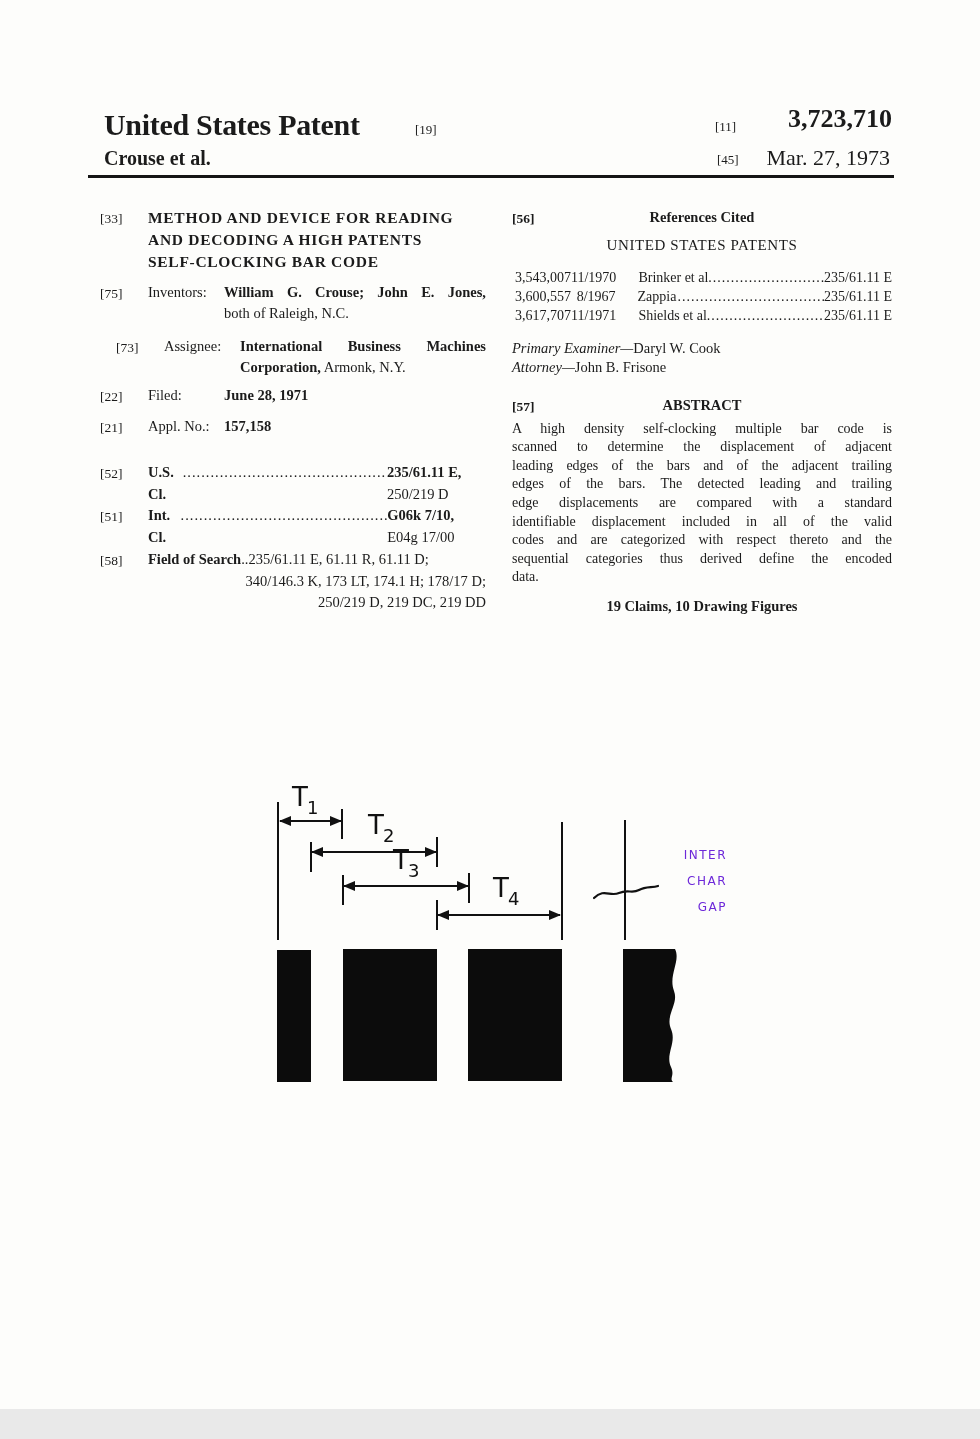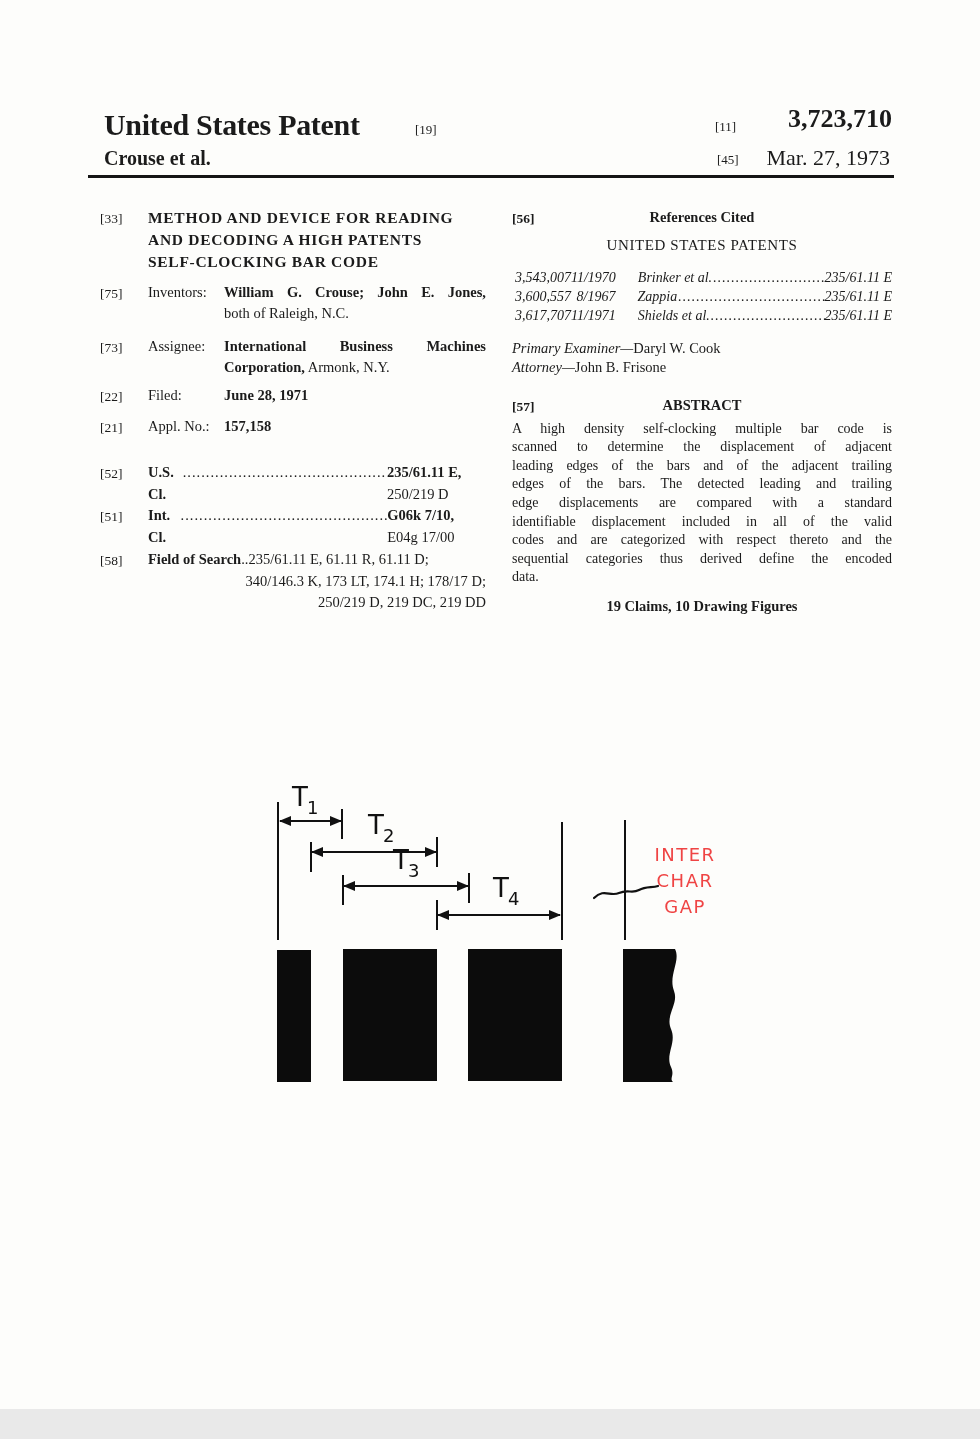--- a/index.html
+++ b/index.html
@@ -39,21 +39,21 @@
 
   .cls-line  { display:flex; align-items:baseline; line-height:21.7px; }
   .leader    { flex:1 1 auto; overflow:hidden; white-space:nowrap; letter-spacing:1px; padding:0 1px; }
   .right     { text-align:right; }
   .cls-block { line-height:21.7px; }
 
   .center    { text-align:center; }
   .rhead     { font-weight:bold; font-size:14.5px; }
   .rsubhead  { font-size:15px; letter-spacing:0.6px; }
 
-  .refrow    { display:flex; align-items:center; font-size:14px; line-height:19.2px; padding-left:3px;font-style:italic; }
+  .refrow    { display:flex; align-items:center; font-size:14px; line-height:19.2px; padding-left:3px; }
   .ref-num   { width:64px; }
   .ref-date  { width:66px; text-align:right; }
   .ref-name  { margin-left:22px; white-space:nowrap; }
   .ref-cls   { white-space:nowrap; }
 
   .exam      { font-size:14.5px; line-height:19.5px; }
 
   .abs-line  { font-size:14px; line-height:18.6px; text-align:justify; text-align-last:justify; }
   .abs-line.last { text-align-last:left; }
   .claims    { font-weight:bold; font-size:14.5px; }
@@ -63,21 +63,21 @@
             font-family:"DejaVu Sans","Liberation Sans",sans-serif; }
   .fig-el { position:absolute; }
   .vline  { width:2px; background:#111; }
   .tick   { width:2px; height:30px; background:#111; }
   .dim    { height:2px; background:#111; }
   .dim::before { content:""; position:absolute; left:-1px;  top:-4px; border-right:12px solid #111; border-top:5px solid transparent; border-bottom:5px solid transparent; }
   .dim::after  { content:""; position:absolute; right:-1px; top:-4px; border-left:12px solid #111;  border-top:5px solid transparent; border-bottom:5px solid transparent; }
   .tlabel { font-size:26px; color:#111; line-height:1; }
   .tlabel .sub { font-size:18px; position:relative; top:8px; left:-1px; }
   .bar    { background:#0c0c0c; }
-  .gaplabel { width:84px; text-align:center; font-size:18px; letter-spacing:1.5px; line-height:26px; color:#ef4444; }
+  .gaplabel { width:84px; text-align:right; font-size:12px; letter-spacing:1.5px; line-height:26px; color:#6d28d9; }
 </style>
 </head>
 <body>
 
 <div class="page">
 
   <div class="hdr-title">United States Patent</div>
   <div class="hdr-code19">[19]</div>
   <div class="hdr-code11">[11]</div>
   <div class="hdr-number">3,723,710</div>
@@ -99,21 +99,21 @@
 
     <div class="row kv" style="margin-top:9px;">
       <span class="code">[75]</span>
       <span class="label">Inventors:</span>
       <div class="val">
         <div class="b just">William G. Crouse; John E. Jones,</div>
         <div>both of Raleigh, N.C.</div>
       </div>
     </div>
 
-    <div class="row kv" style="margin-top:12px;">
+    <div class="row kv" style="margin-top:12px;margin-left:16px;">
       <span class="code">[73]</span>
       <span class="label">Assignee:</span>
       <div class="val">
         <div class="b just">International Business Machines</div>
         <div><span class="b">Corporation,</span><span> Armonk, N.Y.</span></div>
       </div>
     </div>
 
     <div class="row kv" style="margin-top:7px;">
       <span class="code">[22]</span>

